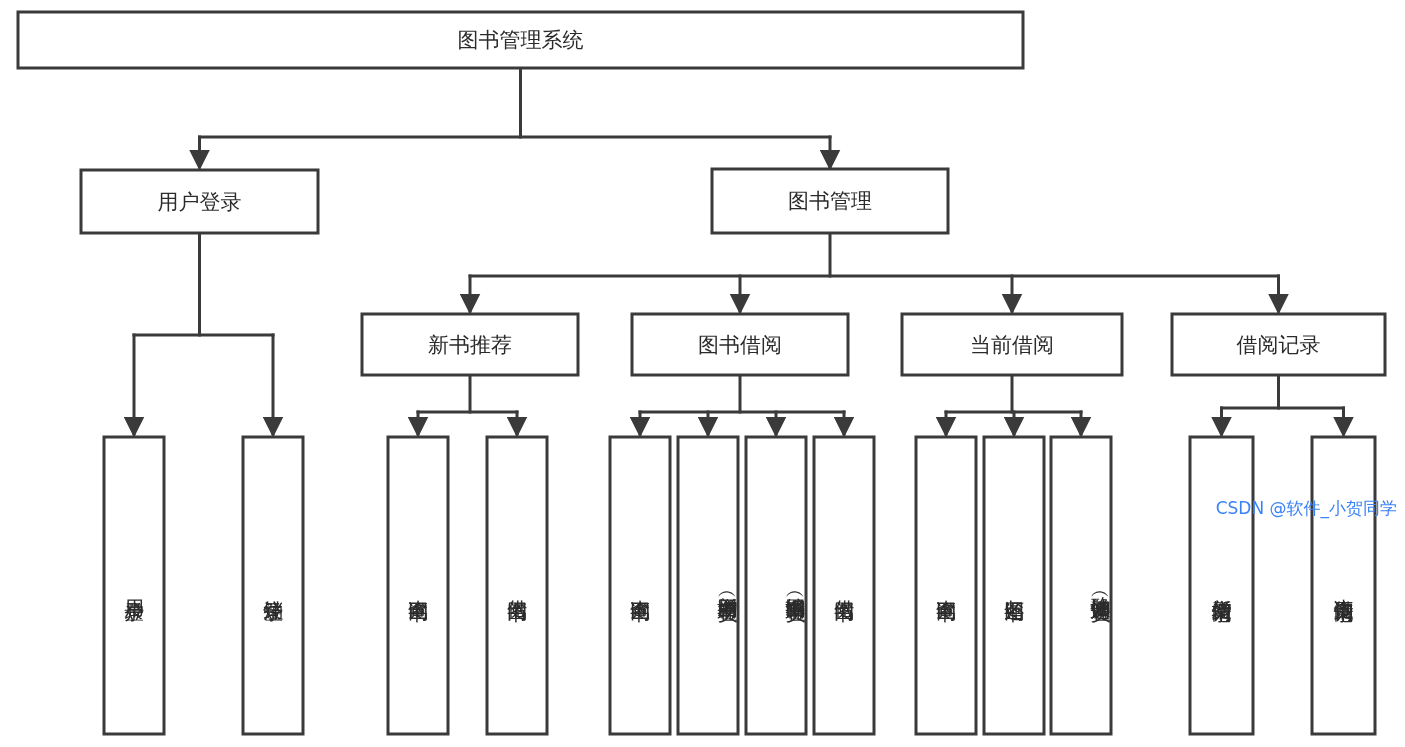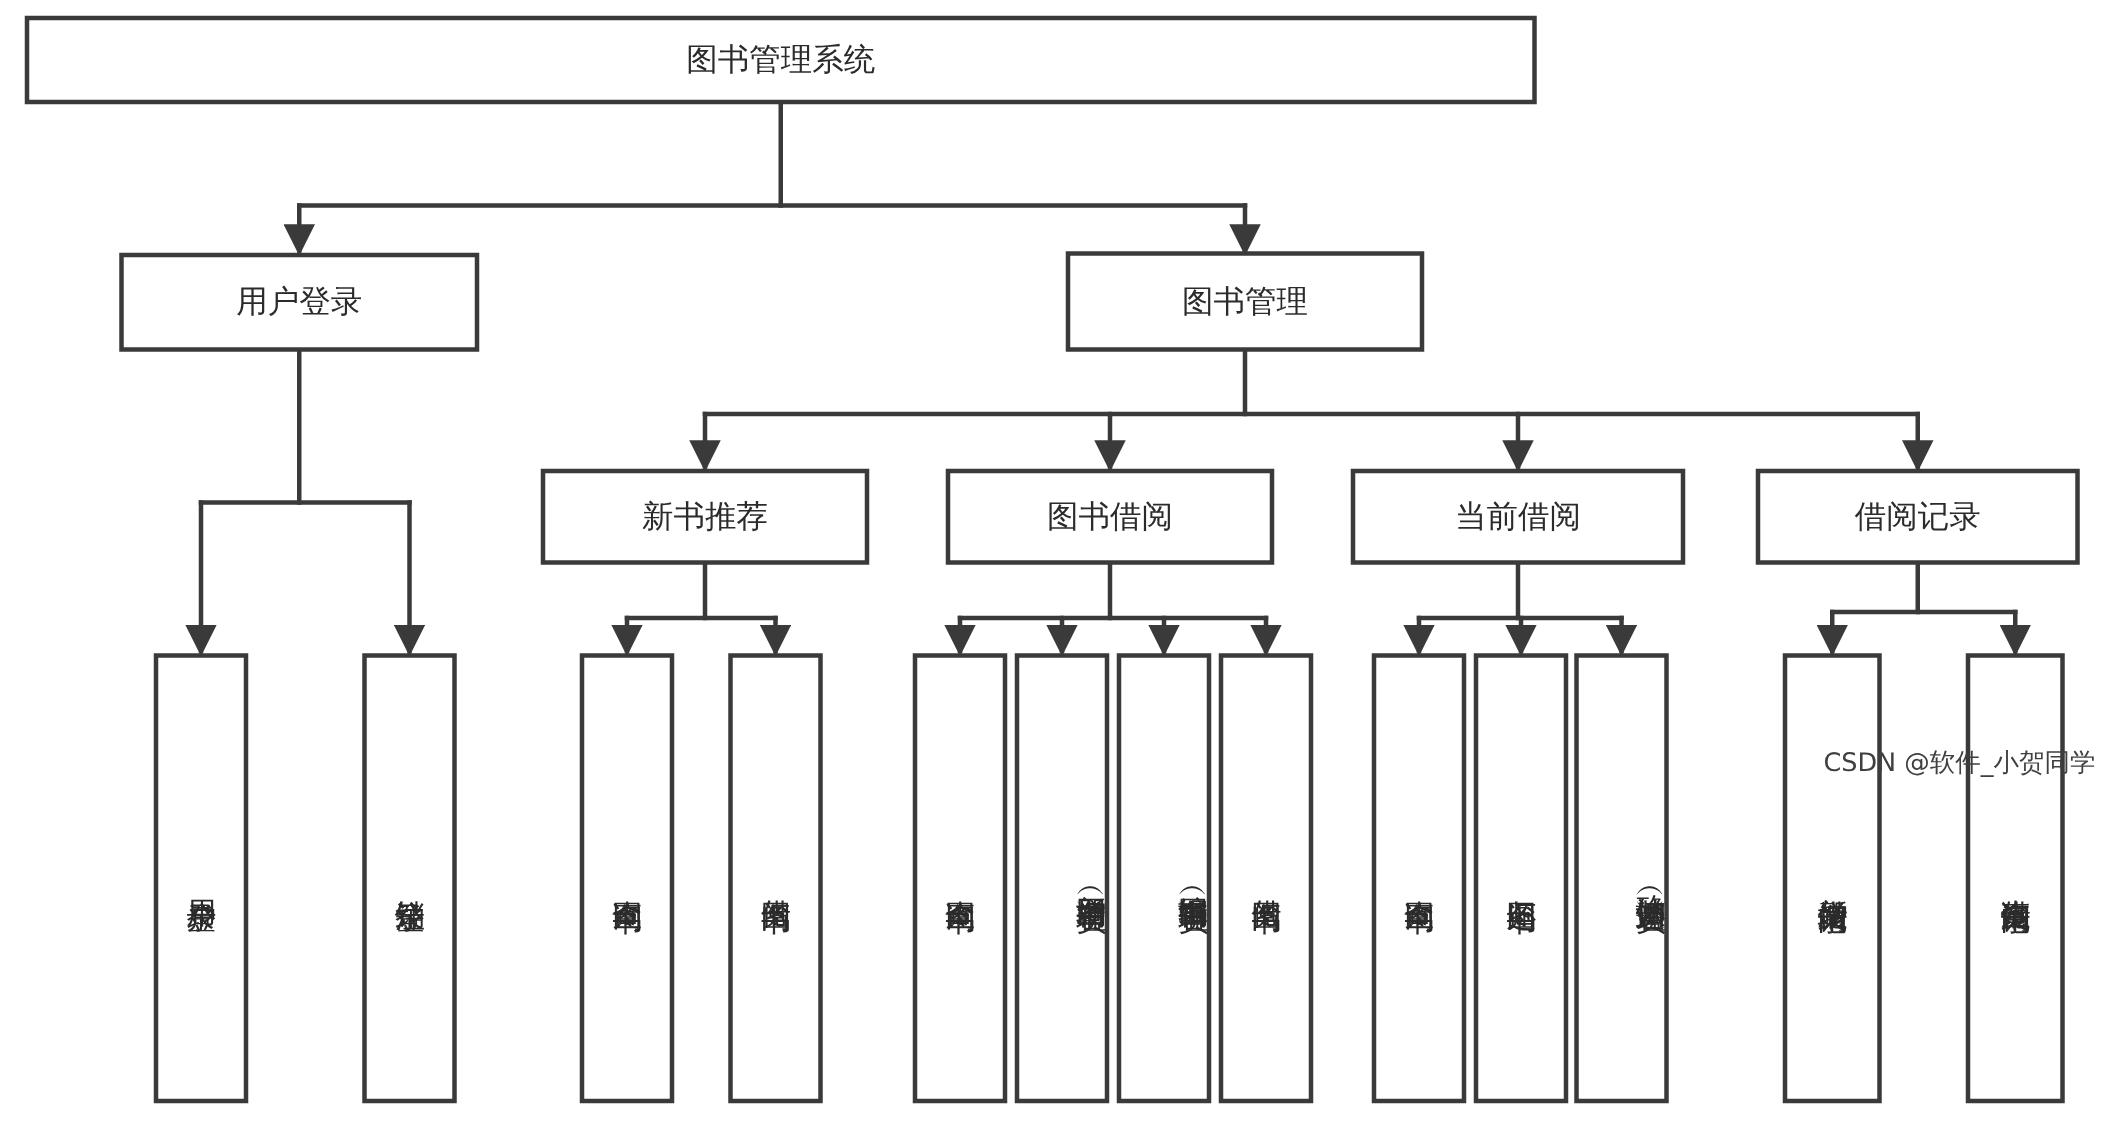--- a/index.html
+++ b/index.html
@@ -15,21 +15,21 @@
   .leaf-label{position:absolute;
      font-family:"DejaVu Sans","Liberation Sans",sans-serif;
      font-size:20px;color:#2b2b2b;line-height:1.08;
      writing-mode:vertical-rl;text-orientation:upright;
      white-space:nowrap;letter-spacing:1px;
      display:flex;align-items:flex-start;justify-content:center;
      pointer-events:none;}
   .leaf-label.centered{align-items:center;}
   .watermark{position:absolute;right:8px;bottom:6px;
      font-family:"DejaVu Sans","Liberation Sans",sans-serif;
-     font-size:17px;color:#404040;white-space:nowrap;}
+     font-size:17px;color:#3b82f6;white-space:nowrap;}
 </style>
 </head>
 <body>
 
 <div id="stage">
 
   <svg id="diagram" viewBox="0 0 1405 747">
     <defs>
       <marker id="arrow" viewBox="0 0 12 12" refX="10" refY="6" markerWidth="7" markerHeight="7" orient="auto-start-reverse">
         <path d="M 0 0 L 12 6 L 0 12 z" class="arrow-head"></path>

